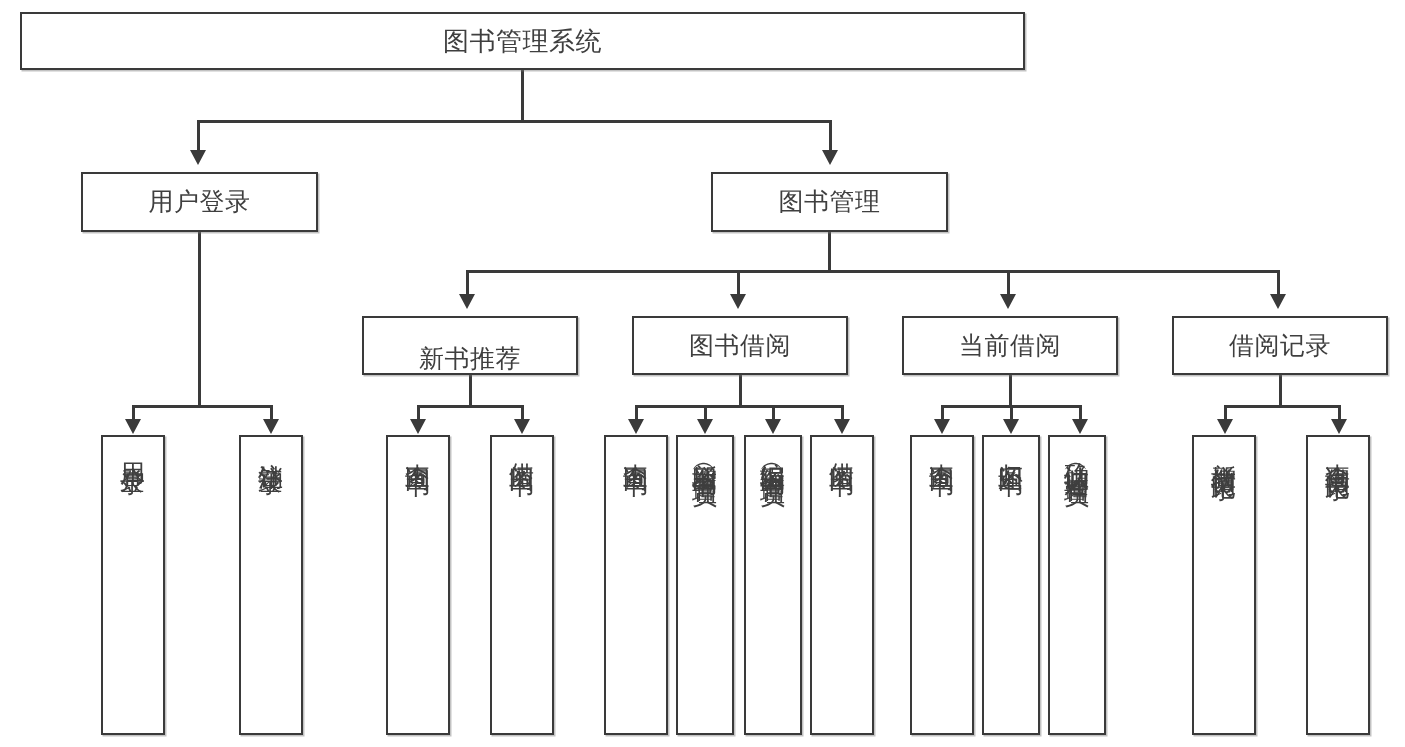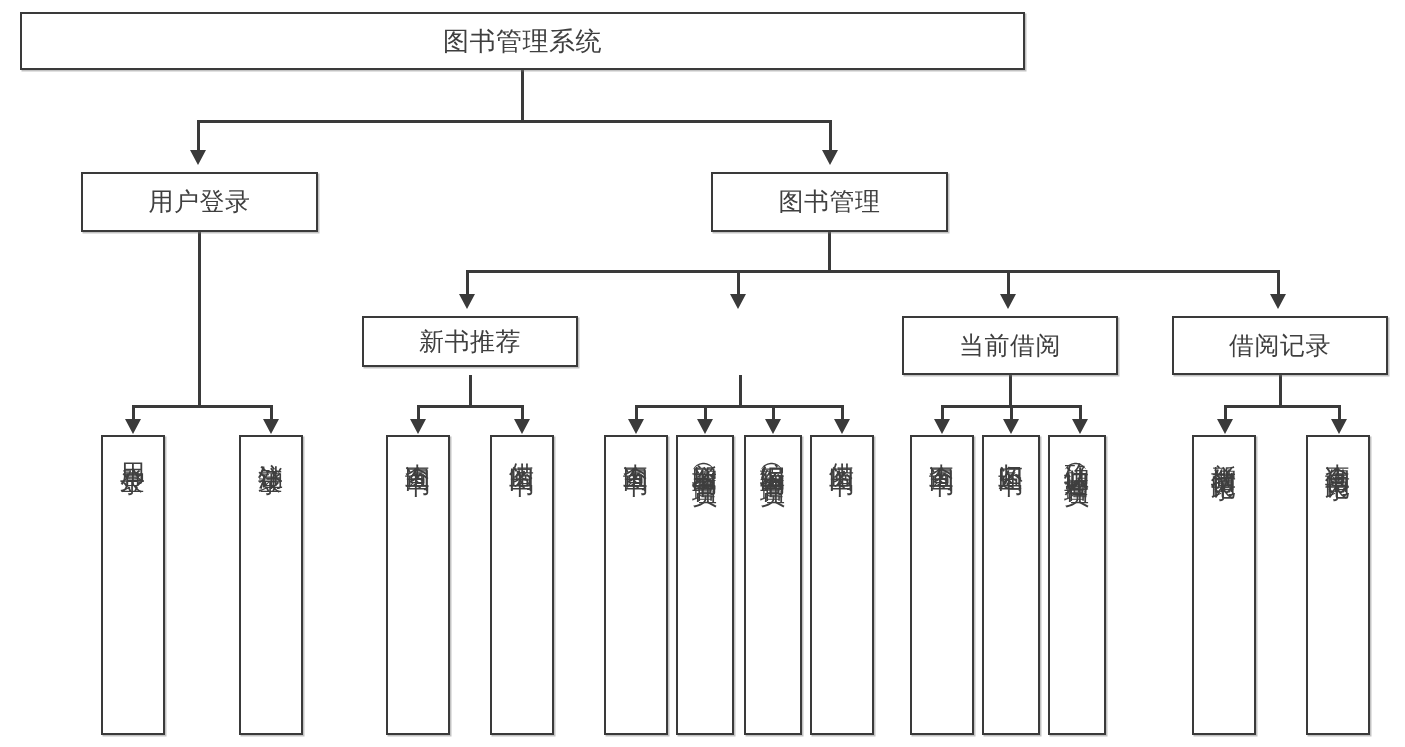--- a/index.html
+++ b/index.html
@@ -113,22 +113,25 @@
 
   <div class="ln v" style="left:737px;top:270px;height:26px;"></div>
   <div class="arrow" style="left:730px;top:294px;"></div>
 
   <div class="ln v" style="left:1007px;top:270px;height:26px;"></div>
   <div class="arrow" style="left:1000px;top:294px;"></div>
 
   <div class="ln v" style="left:1277px;top:270px;height:26px;"></div>
   <div class="arrow" style="left:1270px;top:294px;"></div>
 
-  <div class="node h" style="left:362px;top:316px;width:216px;height:51px;">
+  <div class="node h" style="left:362px;top:316px;width:216px;height:59px;align-items:flex-end;">
     <span class="label">新书推荐</span>
+  </div>
+  <div class="node h" style="left:632px;top:316px;width:216px;height:59px;">
+    <span class="label">图书借阅</span>
   </div>
   <div class="node h" style="left:902px;top:316px;width:216px;height:59px;">
     <span class="label">当前借阅</span>
   </div>
   <div class="node h" style="left:1172px;top:316px;width:216px;height:59px;">
     <span class="label">借阅记录</span>
   </div>
 
   <div class="ln v" style="left:469px;top:375px;height:30px;"></div>
   <div class="ln h" style="left:417px;top:405px;width:105px;"></div>

